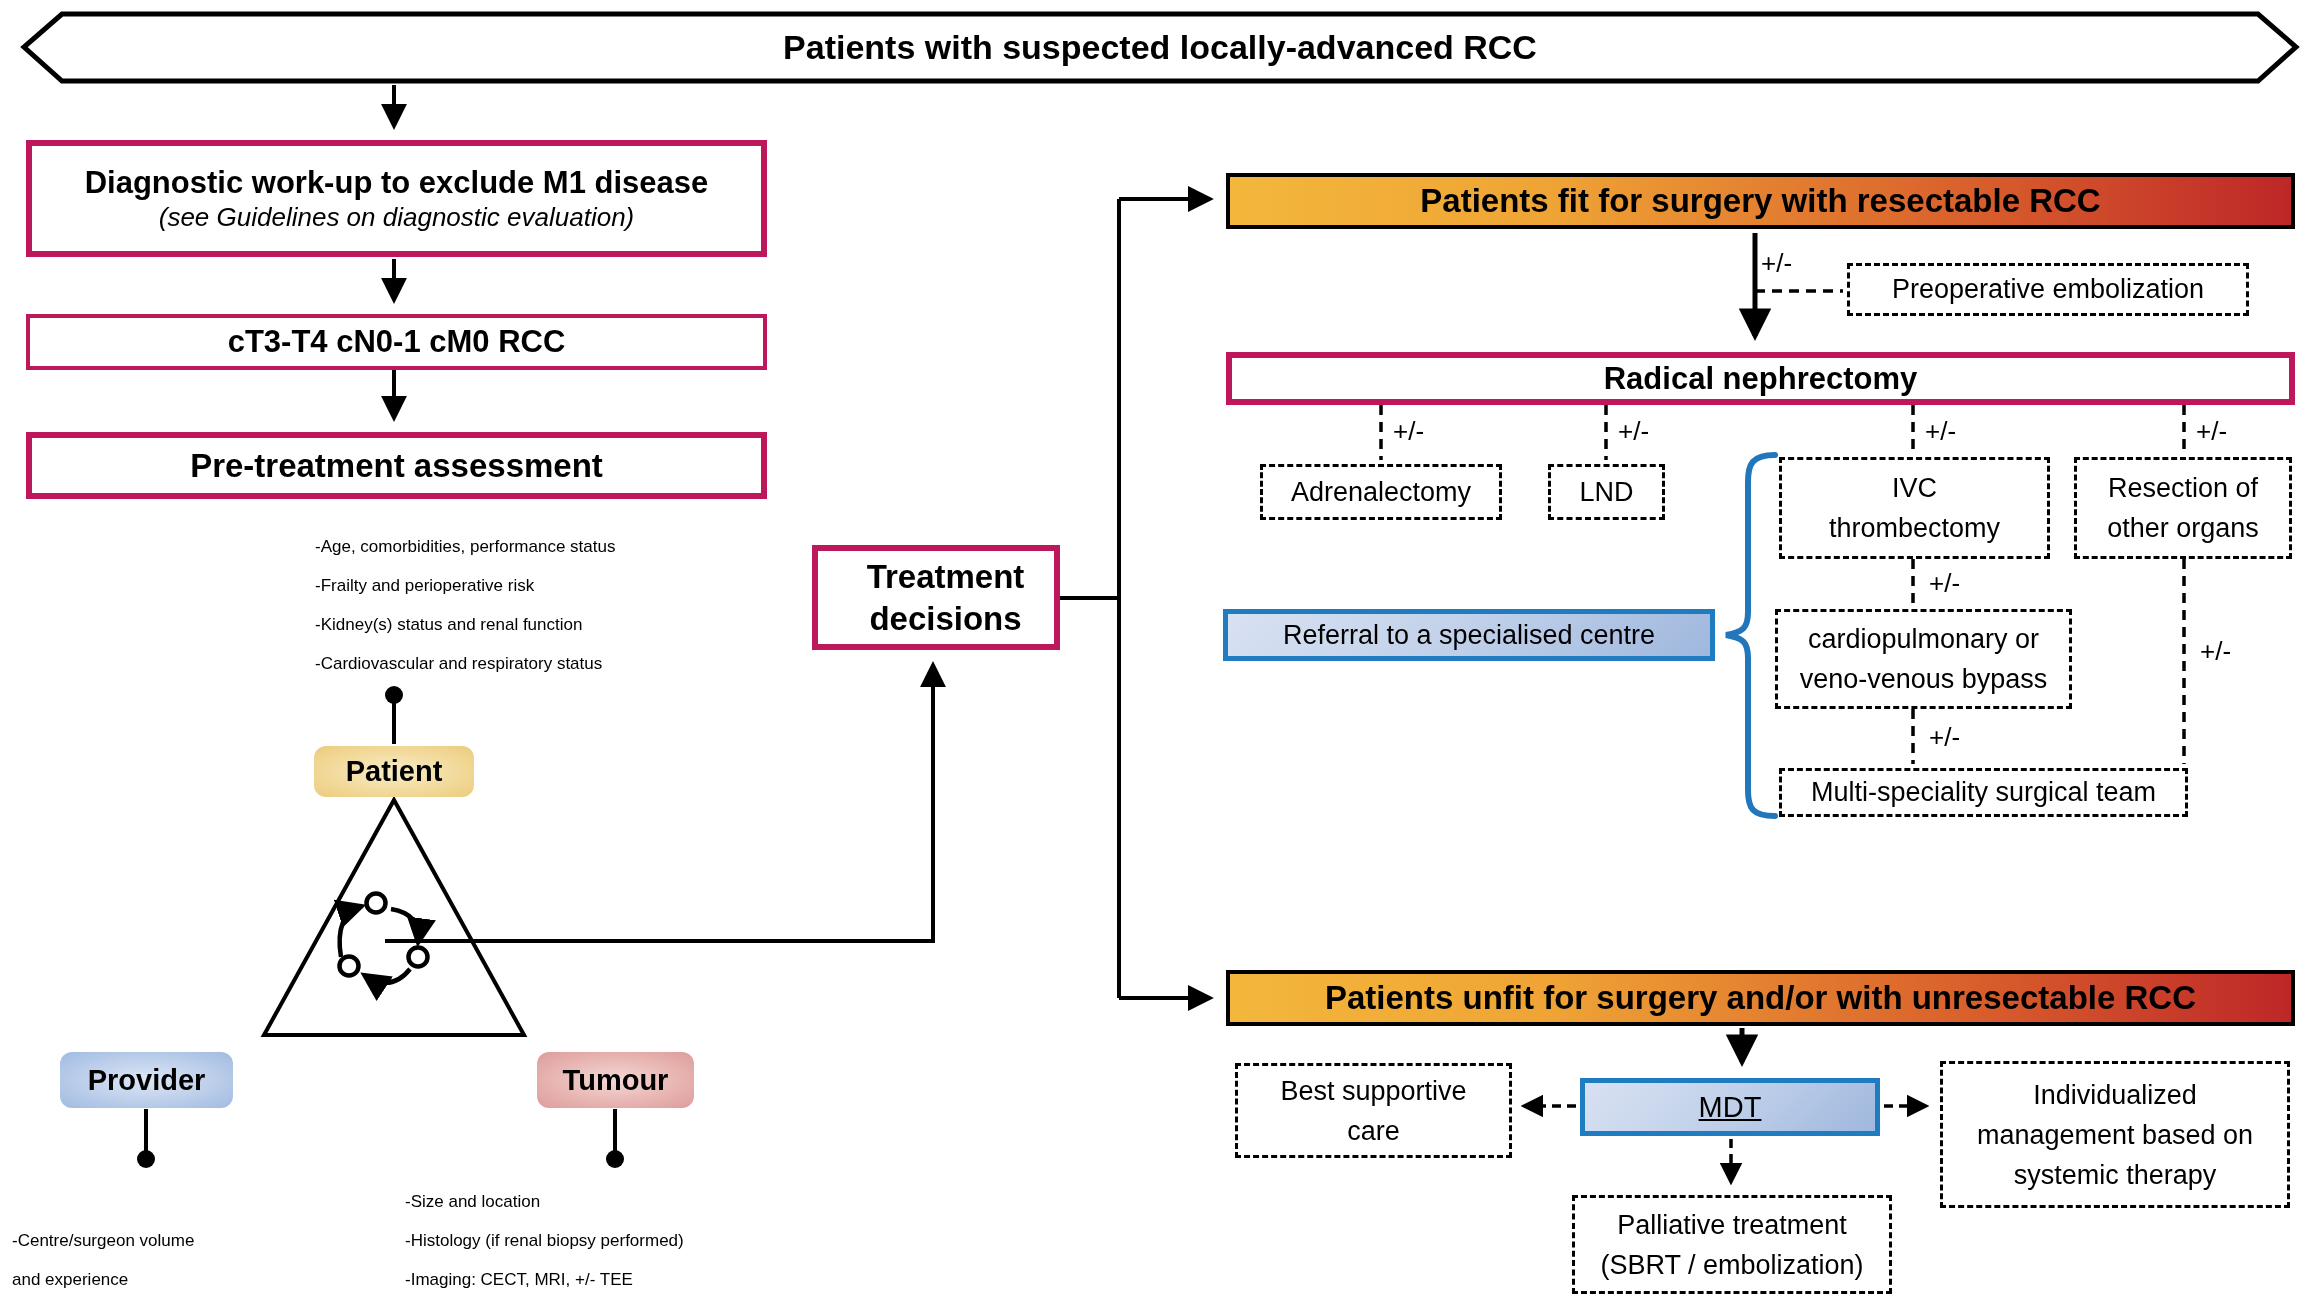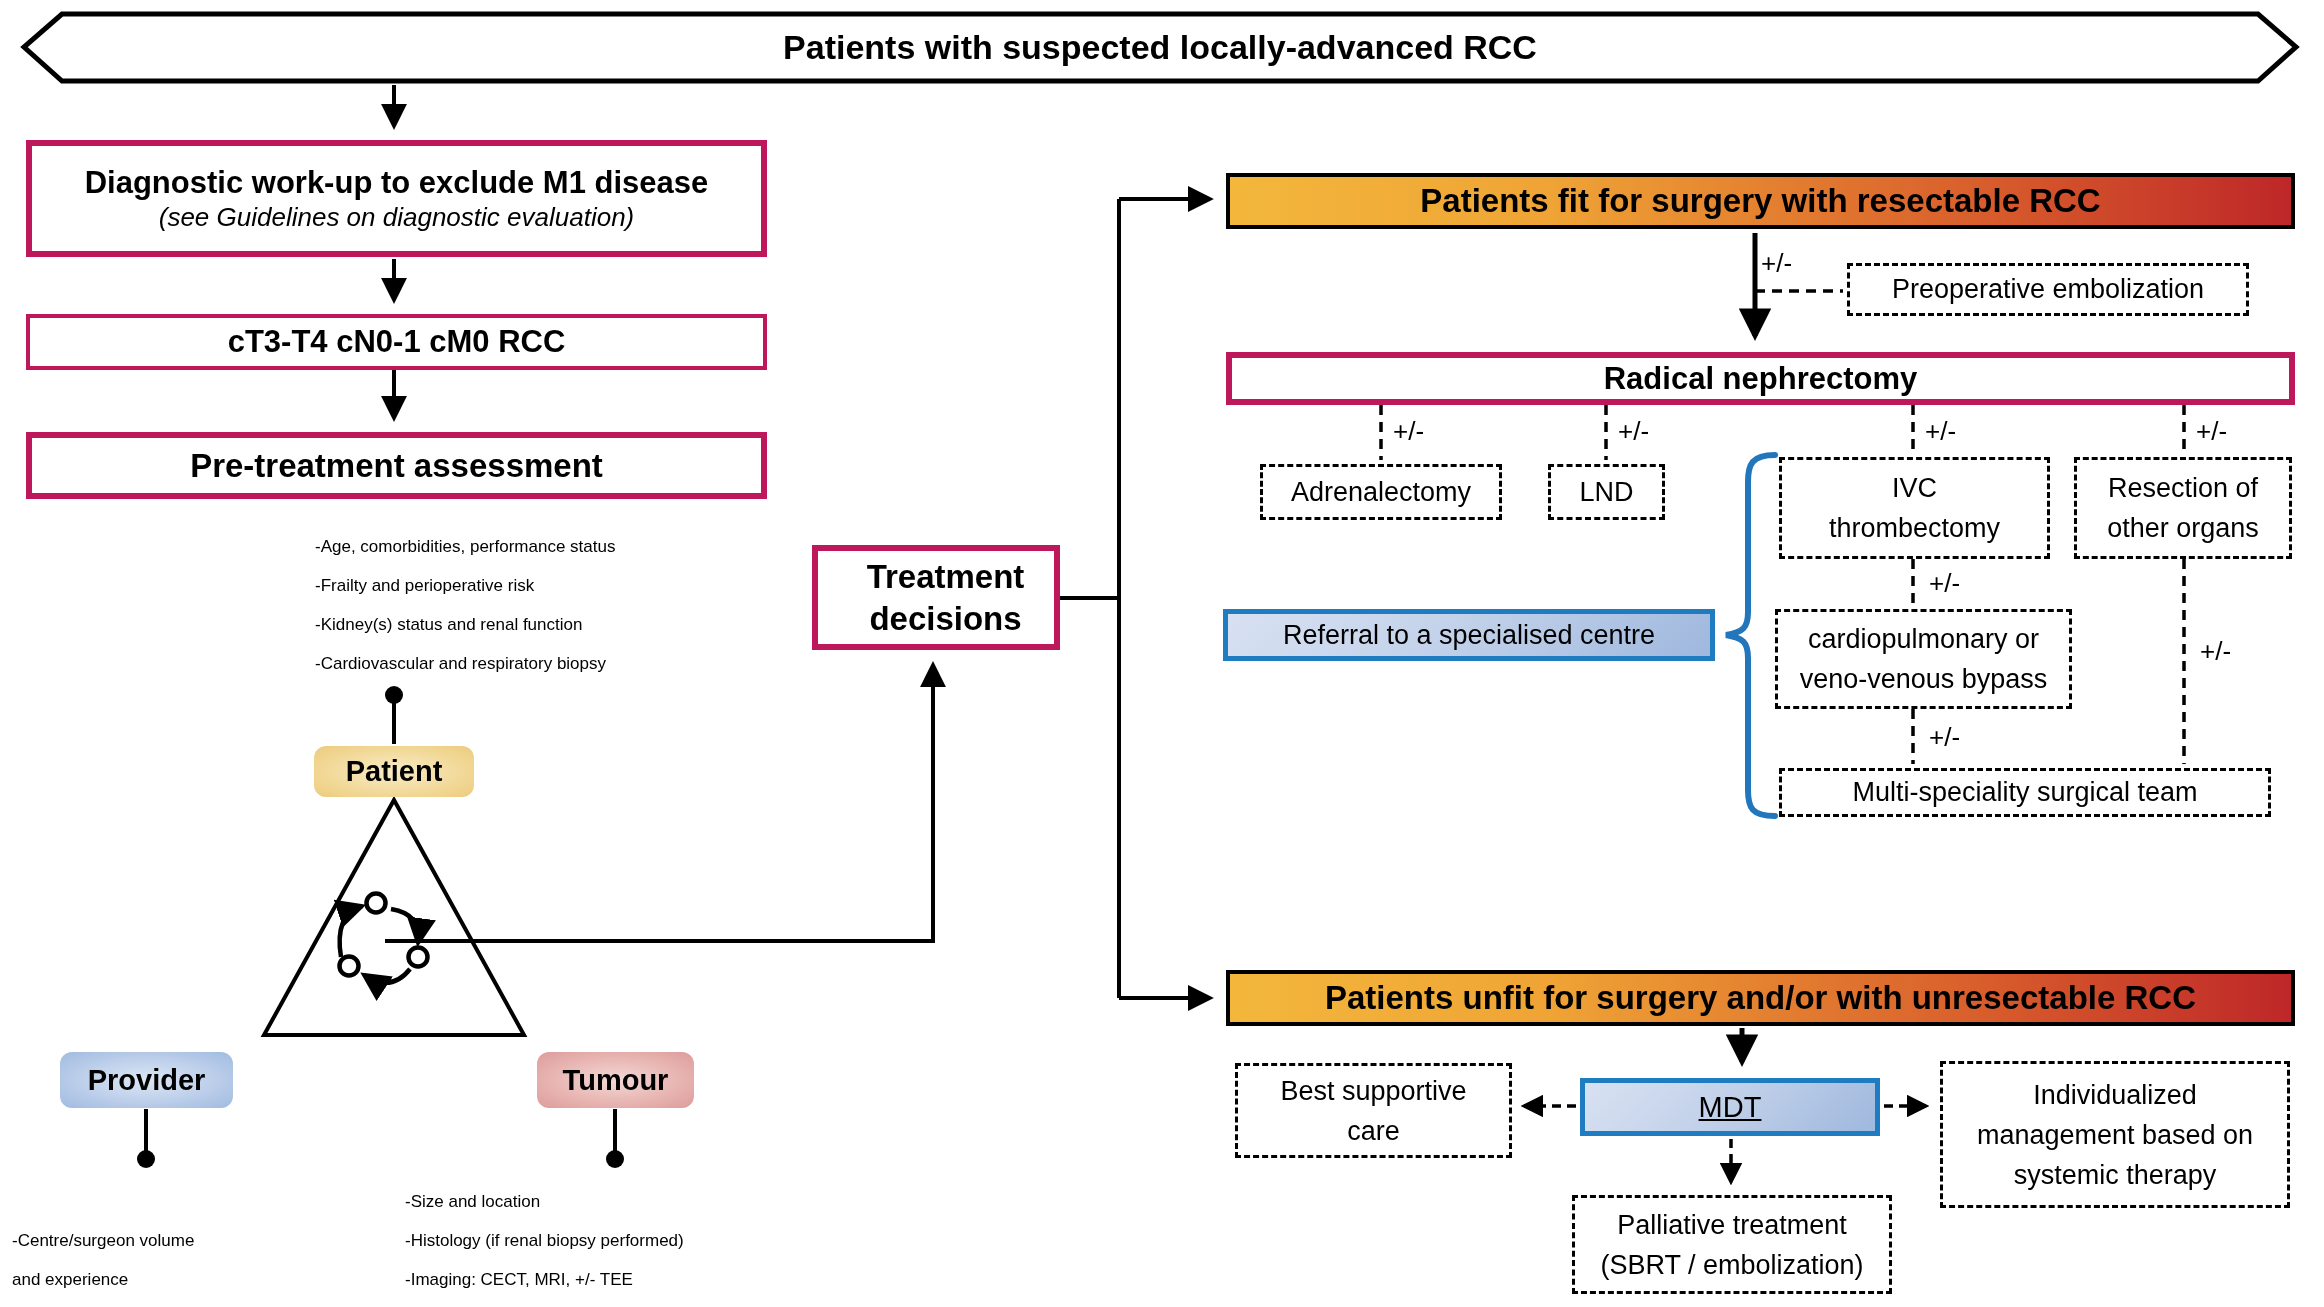--- a/index.html
+++ b/index.html
@@ -92,21 +92,21 @@
   </div>
 
   <div class="abs solidbox center boxtitle" style="left:26px;top:314px;width:741px;height:56px;border-width:4px;">cT3-T4 cN0-1 cM0 RCC</div>
 
   <div class="abs solidbox center" style="left:26px;top:432px;width:741px;height:67px;font-size:33px;font-weight:600;">Pre-treatment assessment</div>
 
   <div class="abs bullets" style="left:315px;top:527px;width:520px;">
     <div>-Age, comorbidities, performance status</div>
     <div>-Frailty and perioperative risk</div>
     <div>-Kidney(s) status and renal function</div>
-    <div>-Cardiovascular and respiratory biopsy</div>
+    <div>-Cardiovascular and respiratory status</div>
   </div>
 
   <div class="abs center pill" style="left:314px;top:746px;width:160px;height:51px;
        background:radial-gradient(ellipse at center,#f8ecc5 0%,#f2d countr 0%,#f0d48e 75%,#ebca7e 100%);
        background:radial-gradient(ellipse at center,#f8ecc5 0%,#f0d48e 75%,#ebca7e 100%);">Patient</div>
 
   <div class="abs center pill" style="left:60px;top:1052px;width:173px;height:56px;
        background:radial-gradient(ellipse at center,#dde7f5 0%,#b9cce9 60%,#9fbbe0 100%);">Provider</div>
 
   <div class="abs center pill" style="left:537px;top:1052px;width:157px;height:56px;
@@ -146,21 +146,21 @@
   <div class="abs dashedbox center preline" style="left:2074px;top:457px;width:218px;height:102px;line-height:40px;">Resection of
 other organs</div>
 
   <span class="pm" style="left:1929px;top:568px;">+/-</span>
   <div class="abs dashedbox center preline" style="left:1775px;top:609px;width:297px;height:100px;line-height:40px;">cardiopulmonary or
 veno-venous bypass</div>
 
   <span class="pm" style="left:1929px;top:722px;">+/-</span>
   <span class="pm" style="left:2200px;top:636px;">+/-</span>
 
-  <div class="abs dashedbox center" style="left:1779px;top:768px;width:492px;height:49px;">Multi-speciality surgical team</div>
+  <div class="abs dashedbox center" style="left:1779px;top:768px;width:409px;height:49px;">Multi-speciality surgical team</div>
 
   <div class="abs bluebox center" style="left:1223px;top:609px;width:492px;height:52px;">Referral to a specialised centre</div>
 
   <div class="abs gradbanner center" style="left:1226px;top:970px;width:1069px;height:56px;">Patients unfit for surgery and/or with unresectable RCC</div>
 
   <div class="abs bluebox center" style="left:1580px;top:1078px;width:300px;height:58px;font-size:29px;text-decoration:underline;">MDT</div>
 
   <div class="abs dashedbox center preline" style="left:1235px;top:1063px;width:277px;height:95px;line-height:40px;">Best supportive
 care</div>
 

